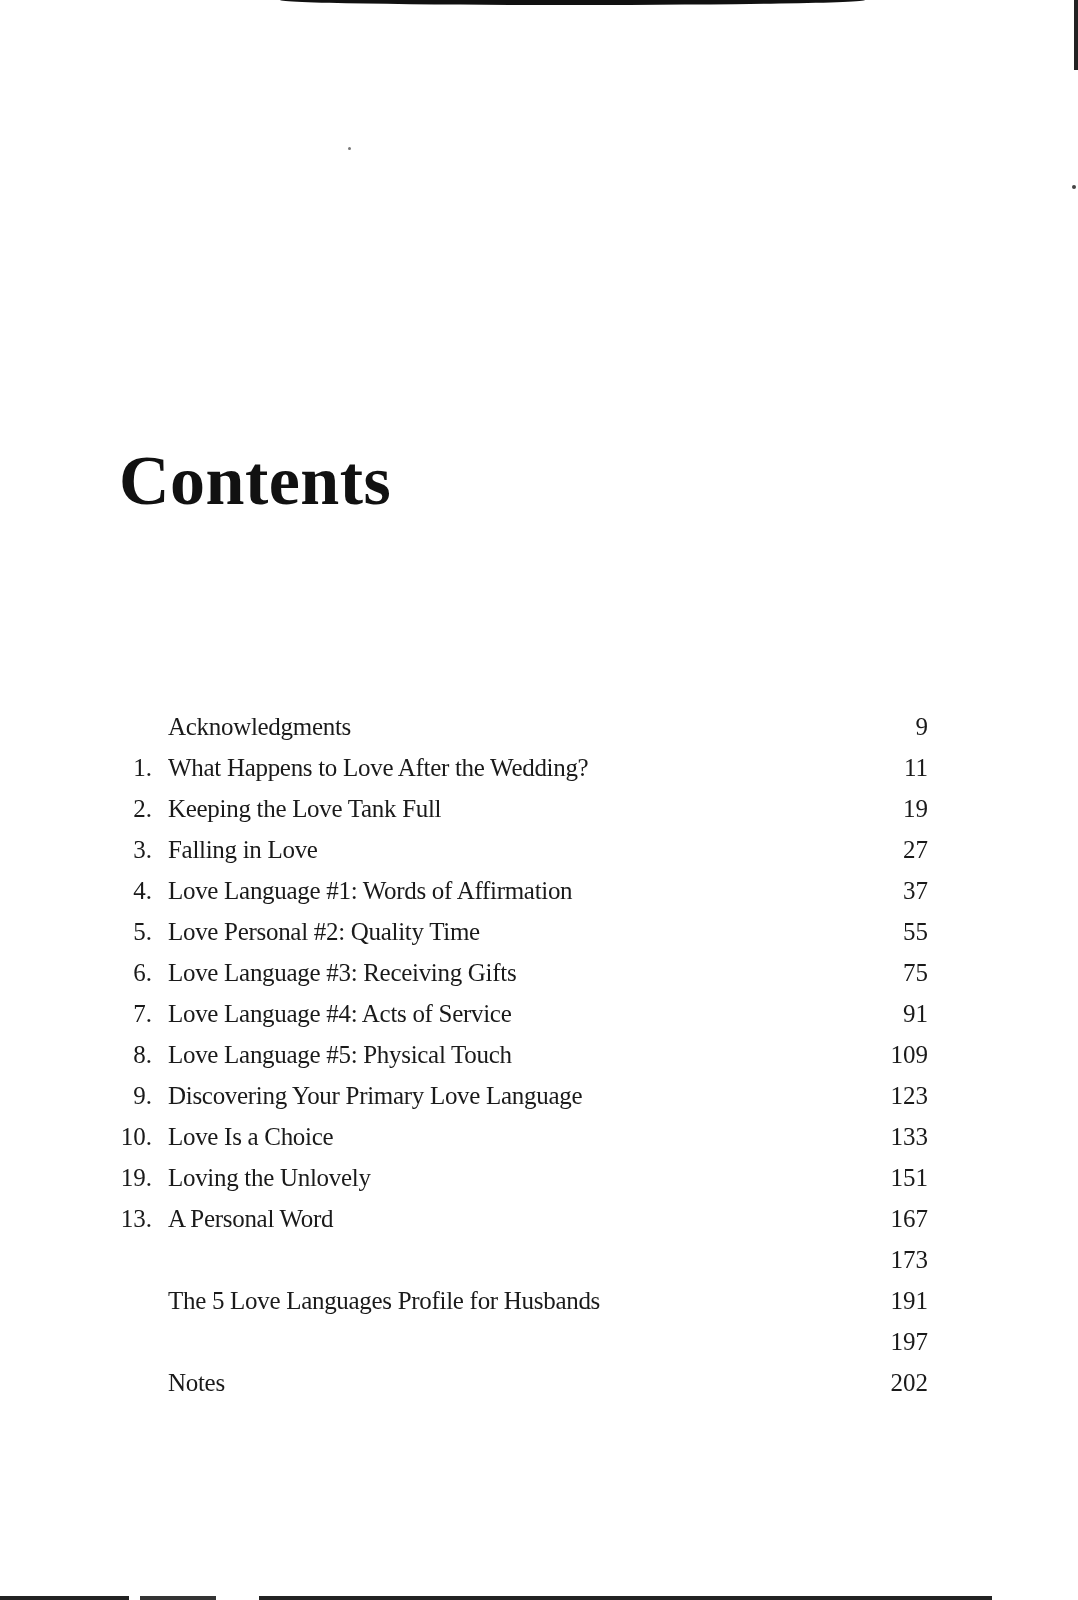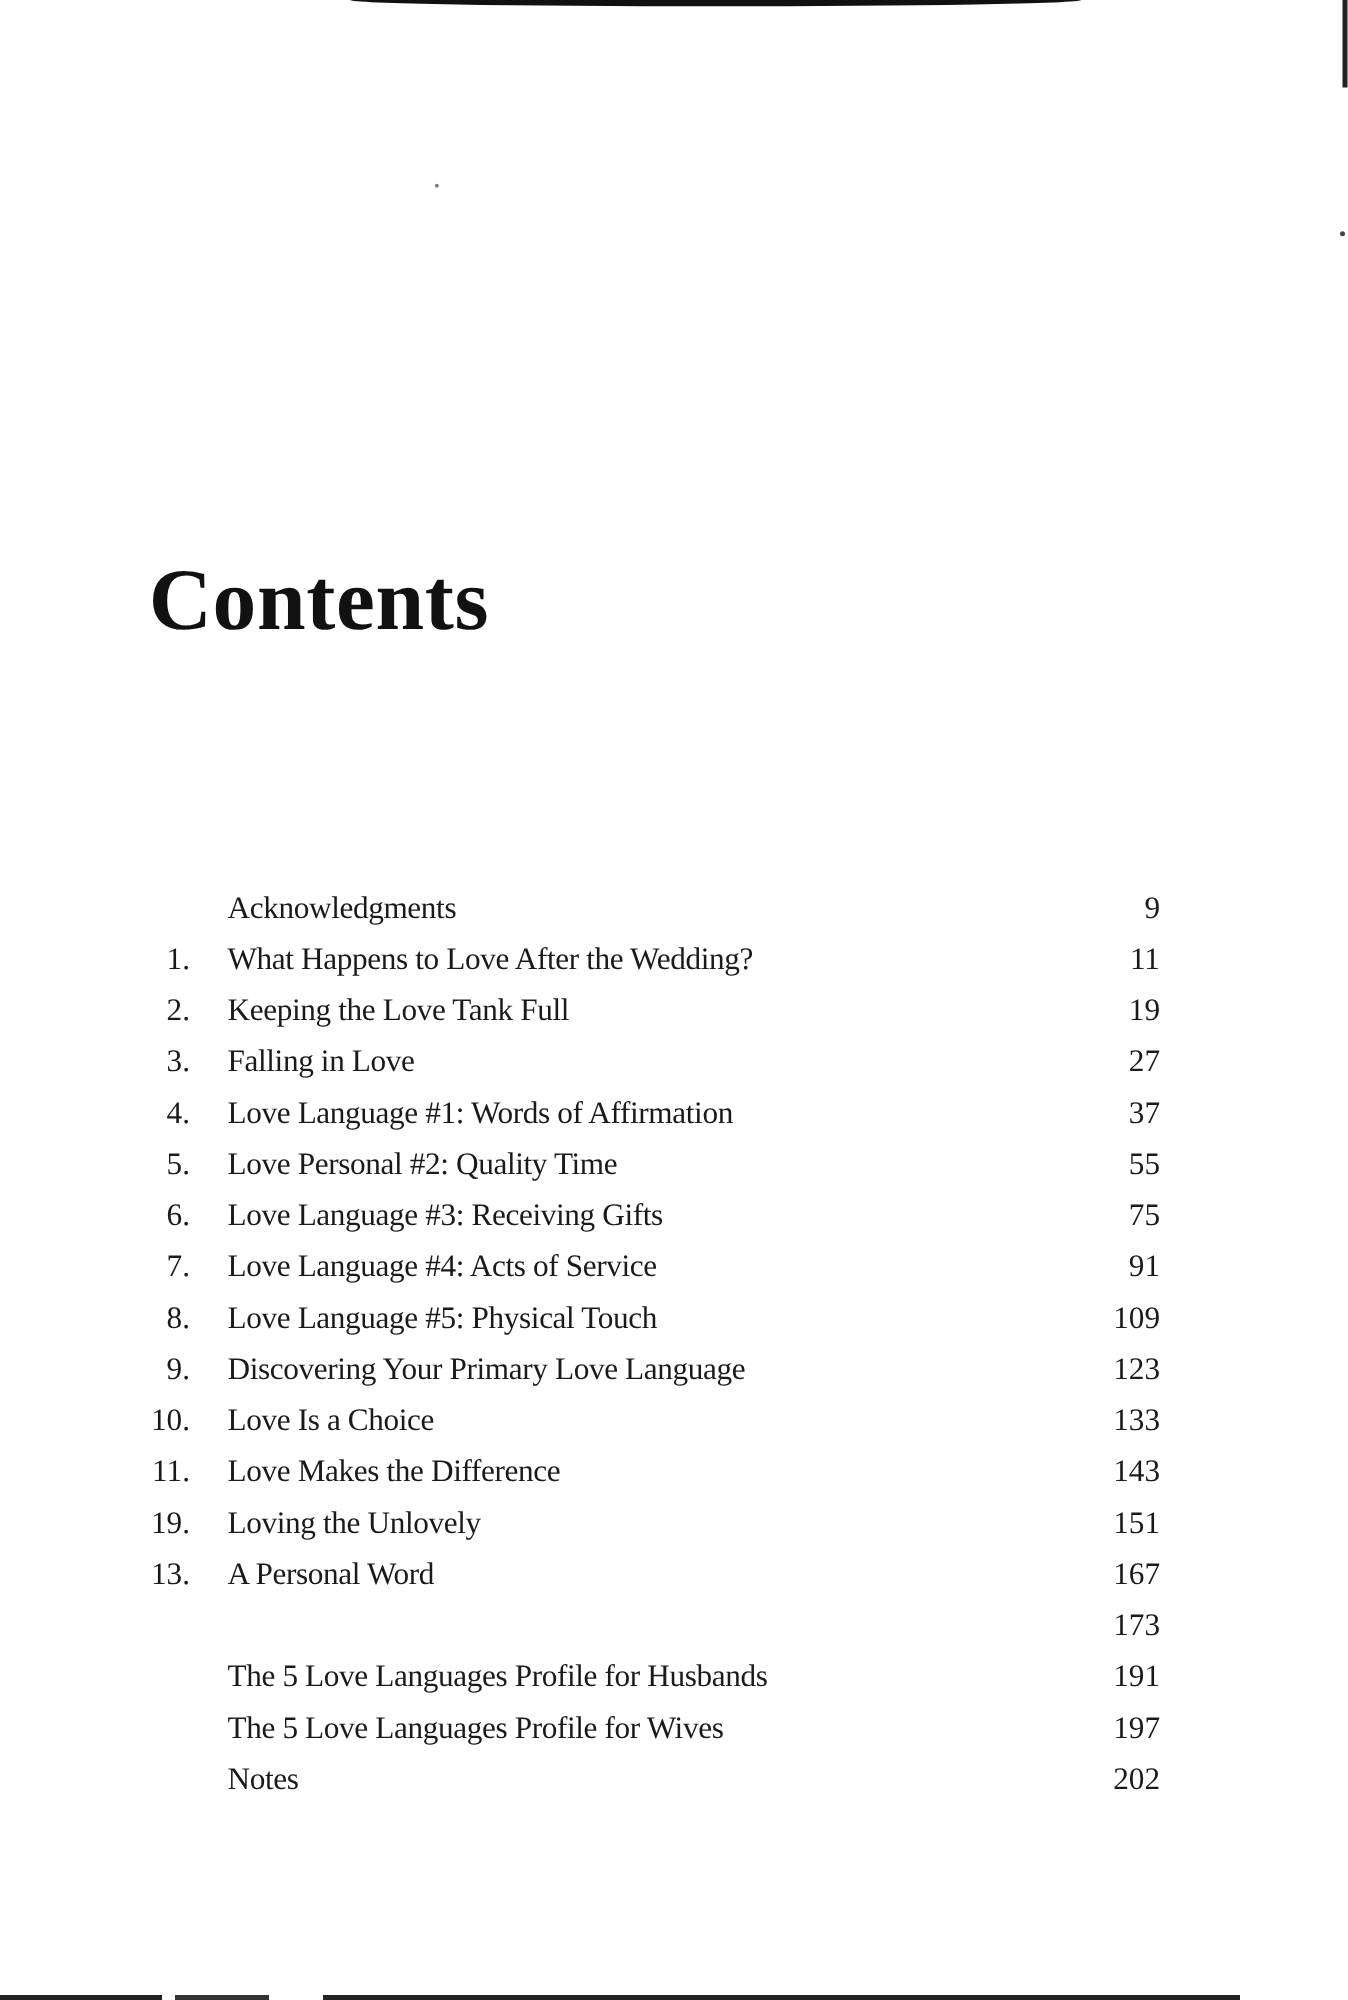--- a/index.html
+++ b/index.html
@@ -87,21 +87,21 @@
     }
     .toc-num {
       position: absolute;
       right: 926px;
       top: 0;
       text-align: right;
       white-space: nowrap;
     }
     .toc-title {
       position: absolute;
-      left: 182px;
+      left: 168px;
       top: 0;
       white-space: nowrap;
       letter-spacing: -0.3px;
     }
     .toc-page {
       position: absolute;
       right: 150px;
       top: 0;
       text-align: right;
       white-space: nowrap;
@@ -167,46 +167,40 @@
     <span class="toc-num">9.</span>
     <span class="toc-title">Discovering Your Primary Love Language</span>
     <span class="toc-page">123</span>
   </li>
   <li class="toc-row">
     <span class="toc-num">10.</span>
     <span class="toc-title">Love Is a Choice</span>
     <span class="toc-page">133</span>
   </li>
   <li class="toc-row">
-    <span class="toc-num">11.</span>
-    <span class="toc-title">Love Makes the Difference</span>
-    <span class="toc-page">143</span>
-  </li>
-  <li class="toc-row">
     <span class="toc-num">19.</span>
     <span class="toc-title">Loving the Unlovely</span>
     <span class="toc-page">151</span>
   </li>
   <li class="toc-row">
     <span class="toc-num">13.</span>
     <span class="toc-title">A Personal Word</span>
     <span class="toc-page">167</span>
   </li>
   <li class="toc-row">
     <span class="toc-num"></span>
     <span class="toc-page">173</span>
   </li>
   <li class="toc-row">
     <span class="toc-num"></span>
     <span class="toc-title">The 5 Love Languages Profile for Husbands</span>
     <span class="toc-page">191</span>
   </li>
   <li class="toc-row">
     <span class="toc-num"></span>
-    <span class="toc-title">The 5 Love Languages Profile for Wives</span>
     <span class="toc-page">197</span>
   </li>
   <li class="toc-row">
     <span class="toc-num"></span>
     <span class="toc-title">Notes</span>
     <span class="toc-page">202</span>
   </li>
 </ul>
 
 <div class="bottom-edge"></div>

